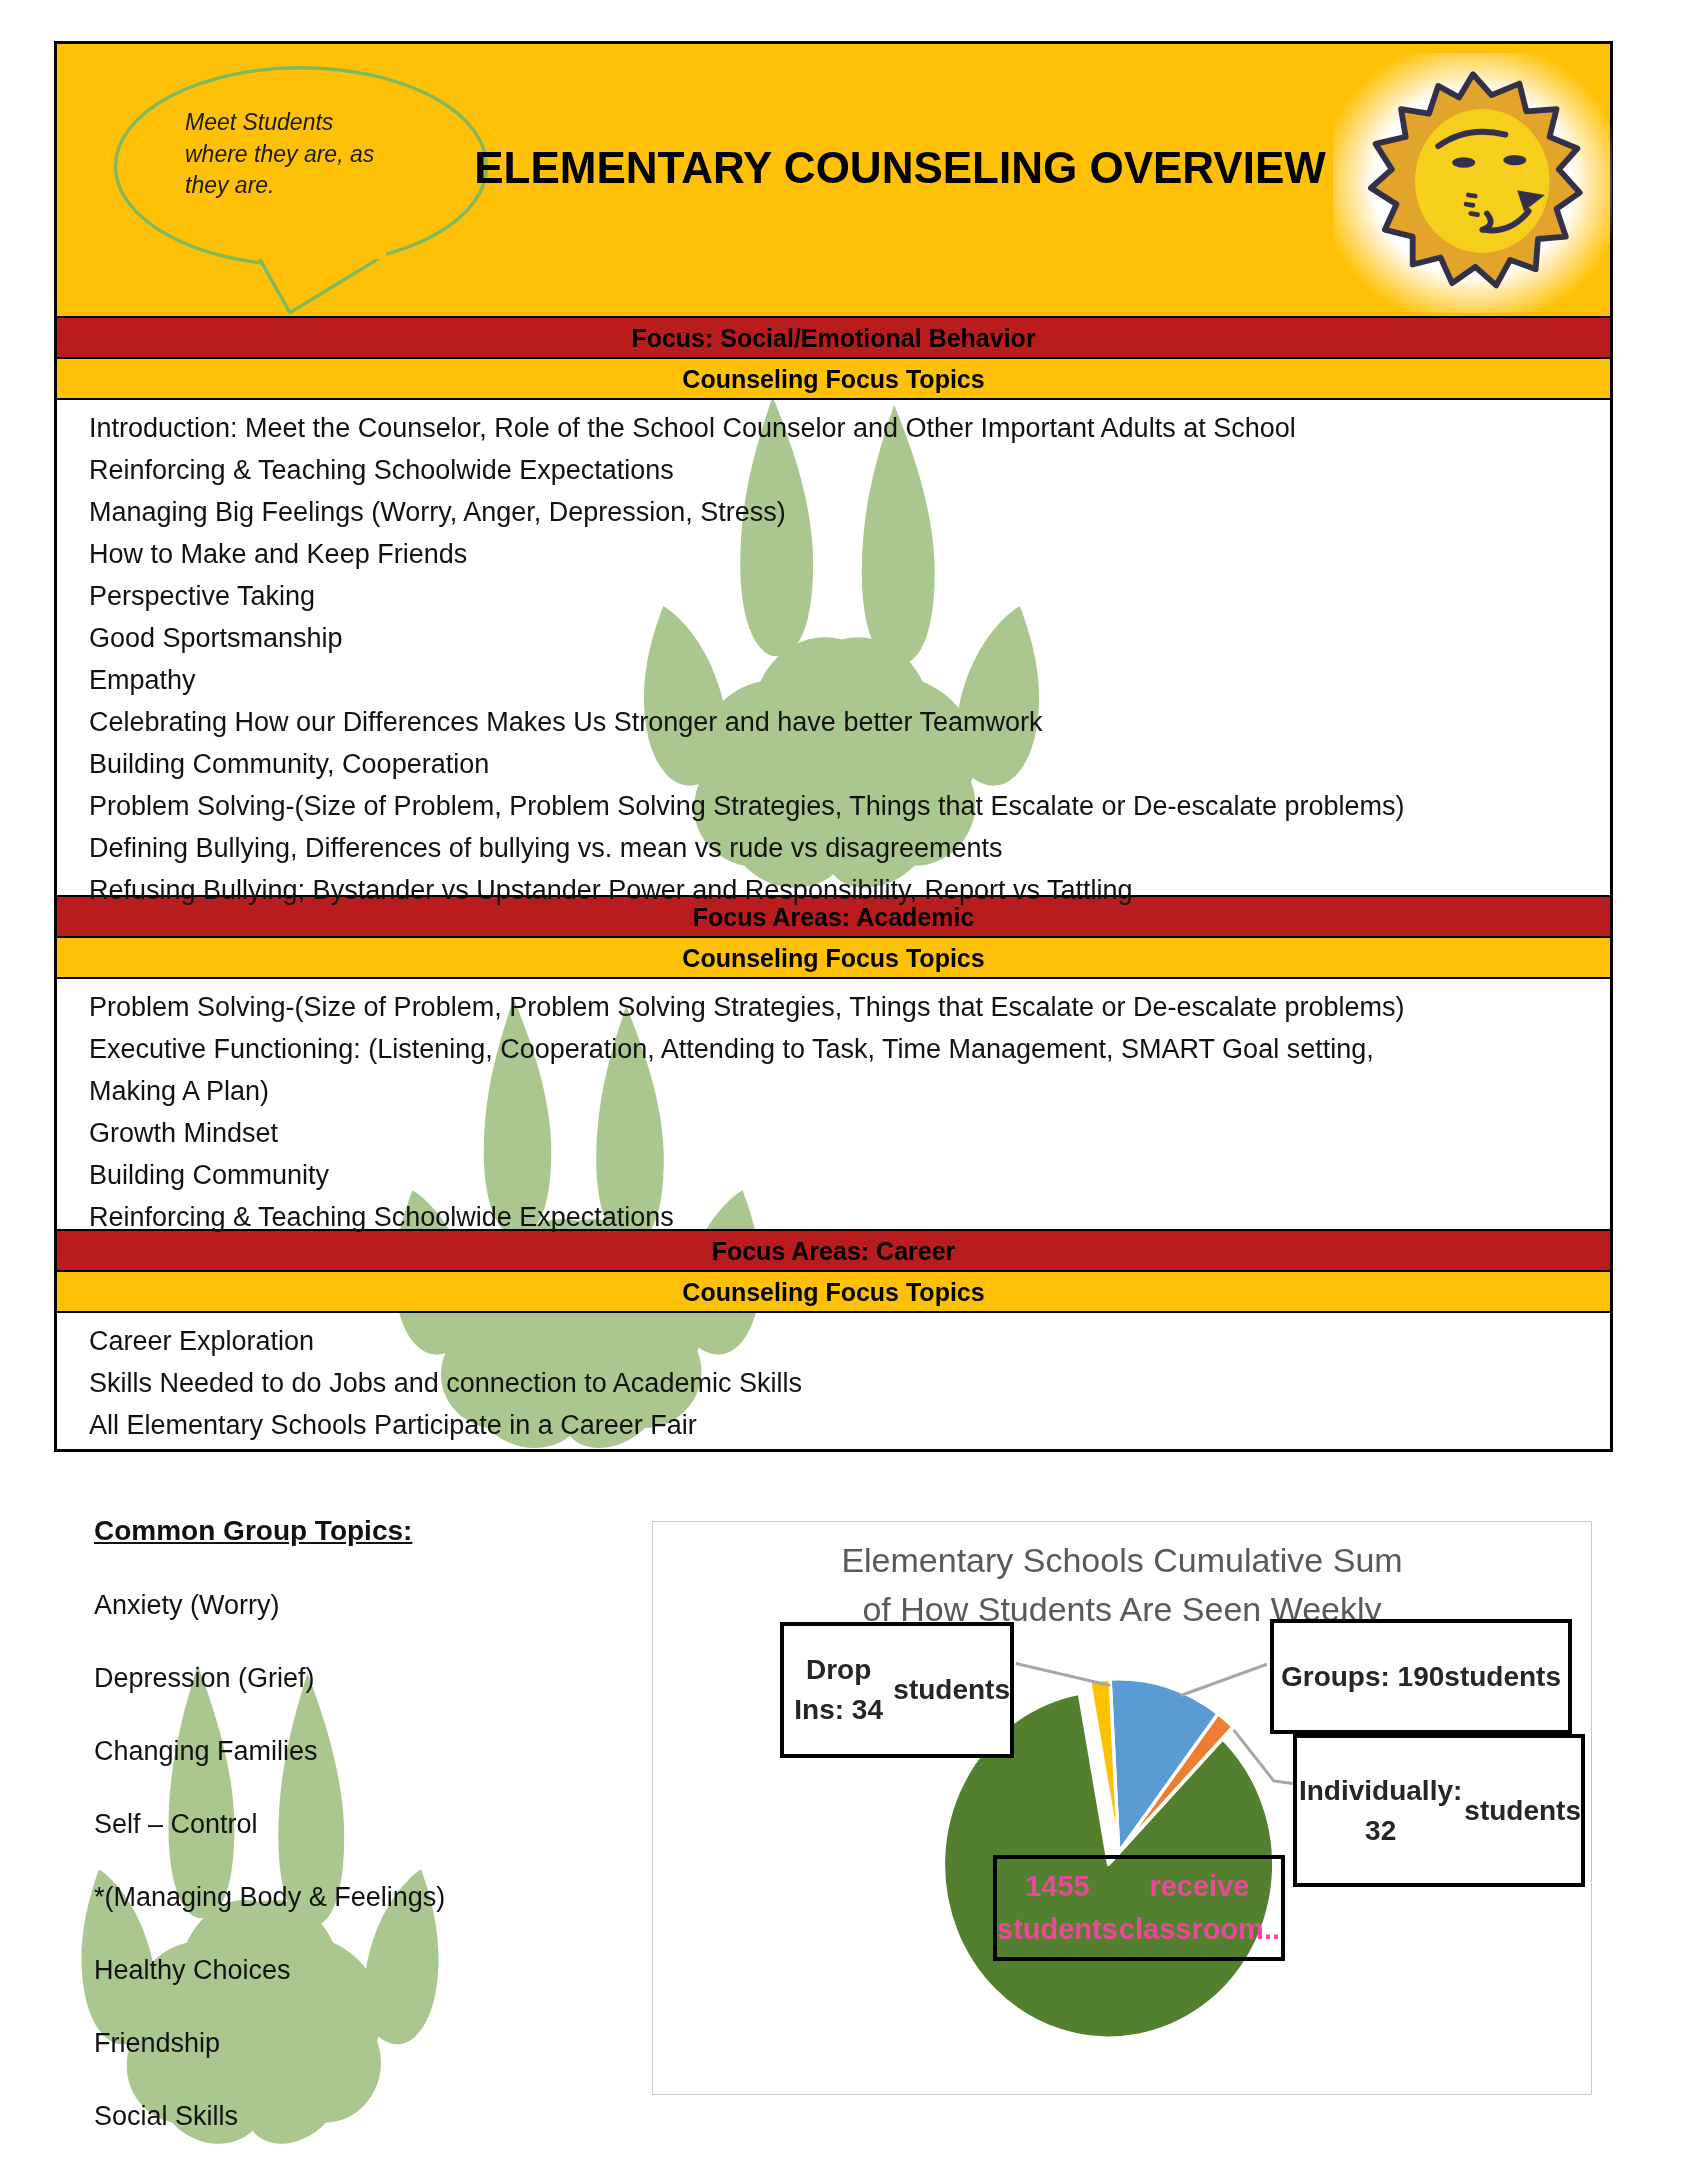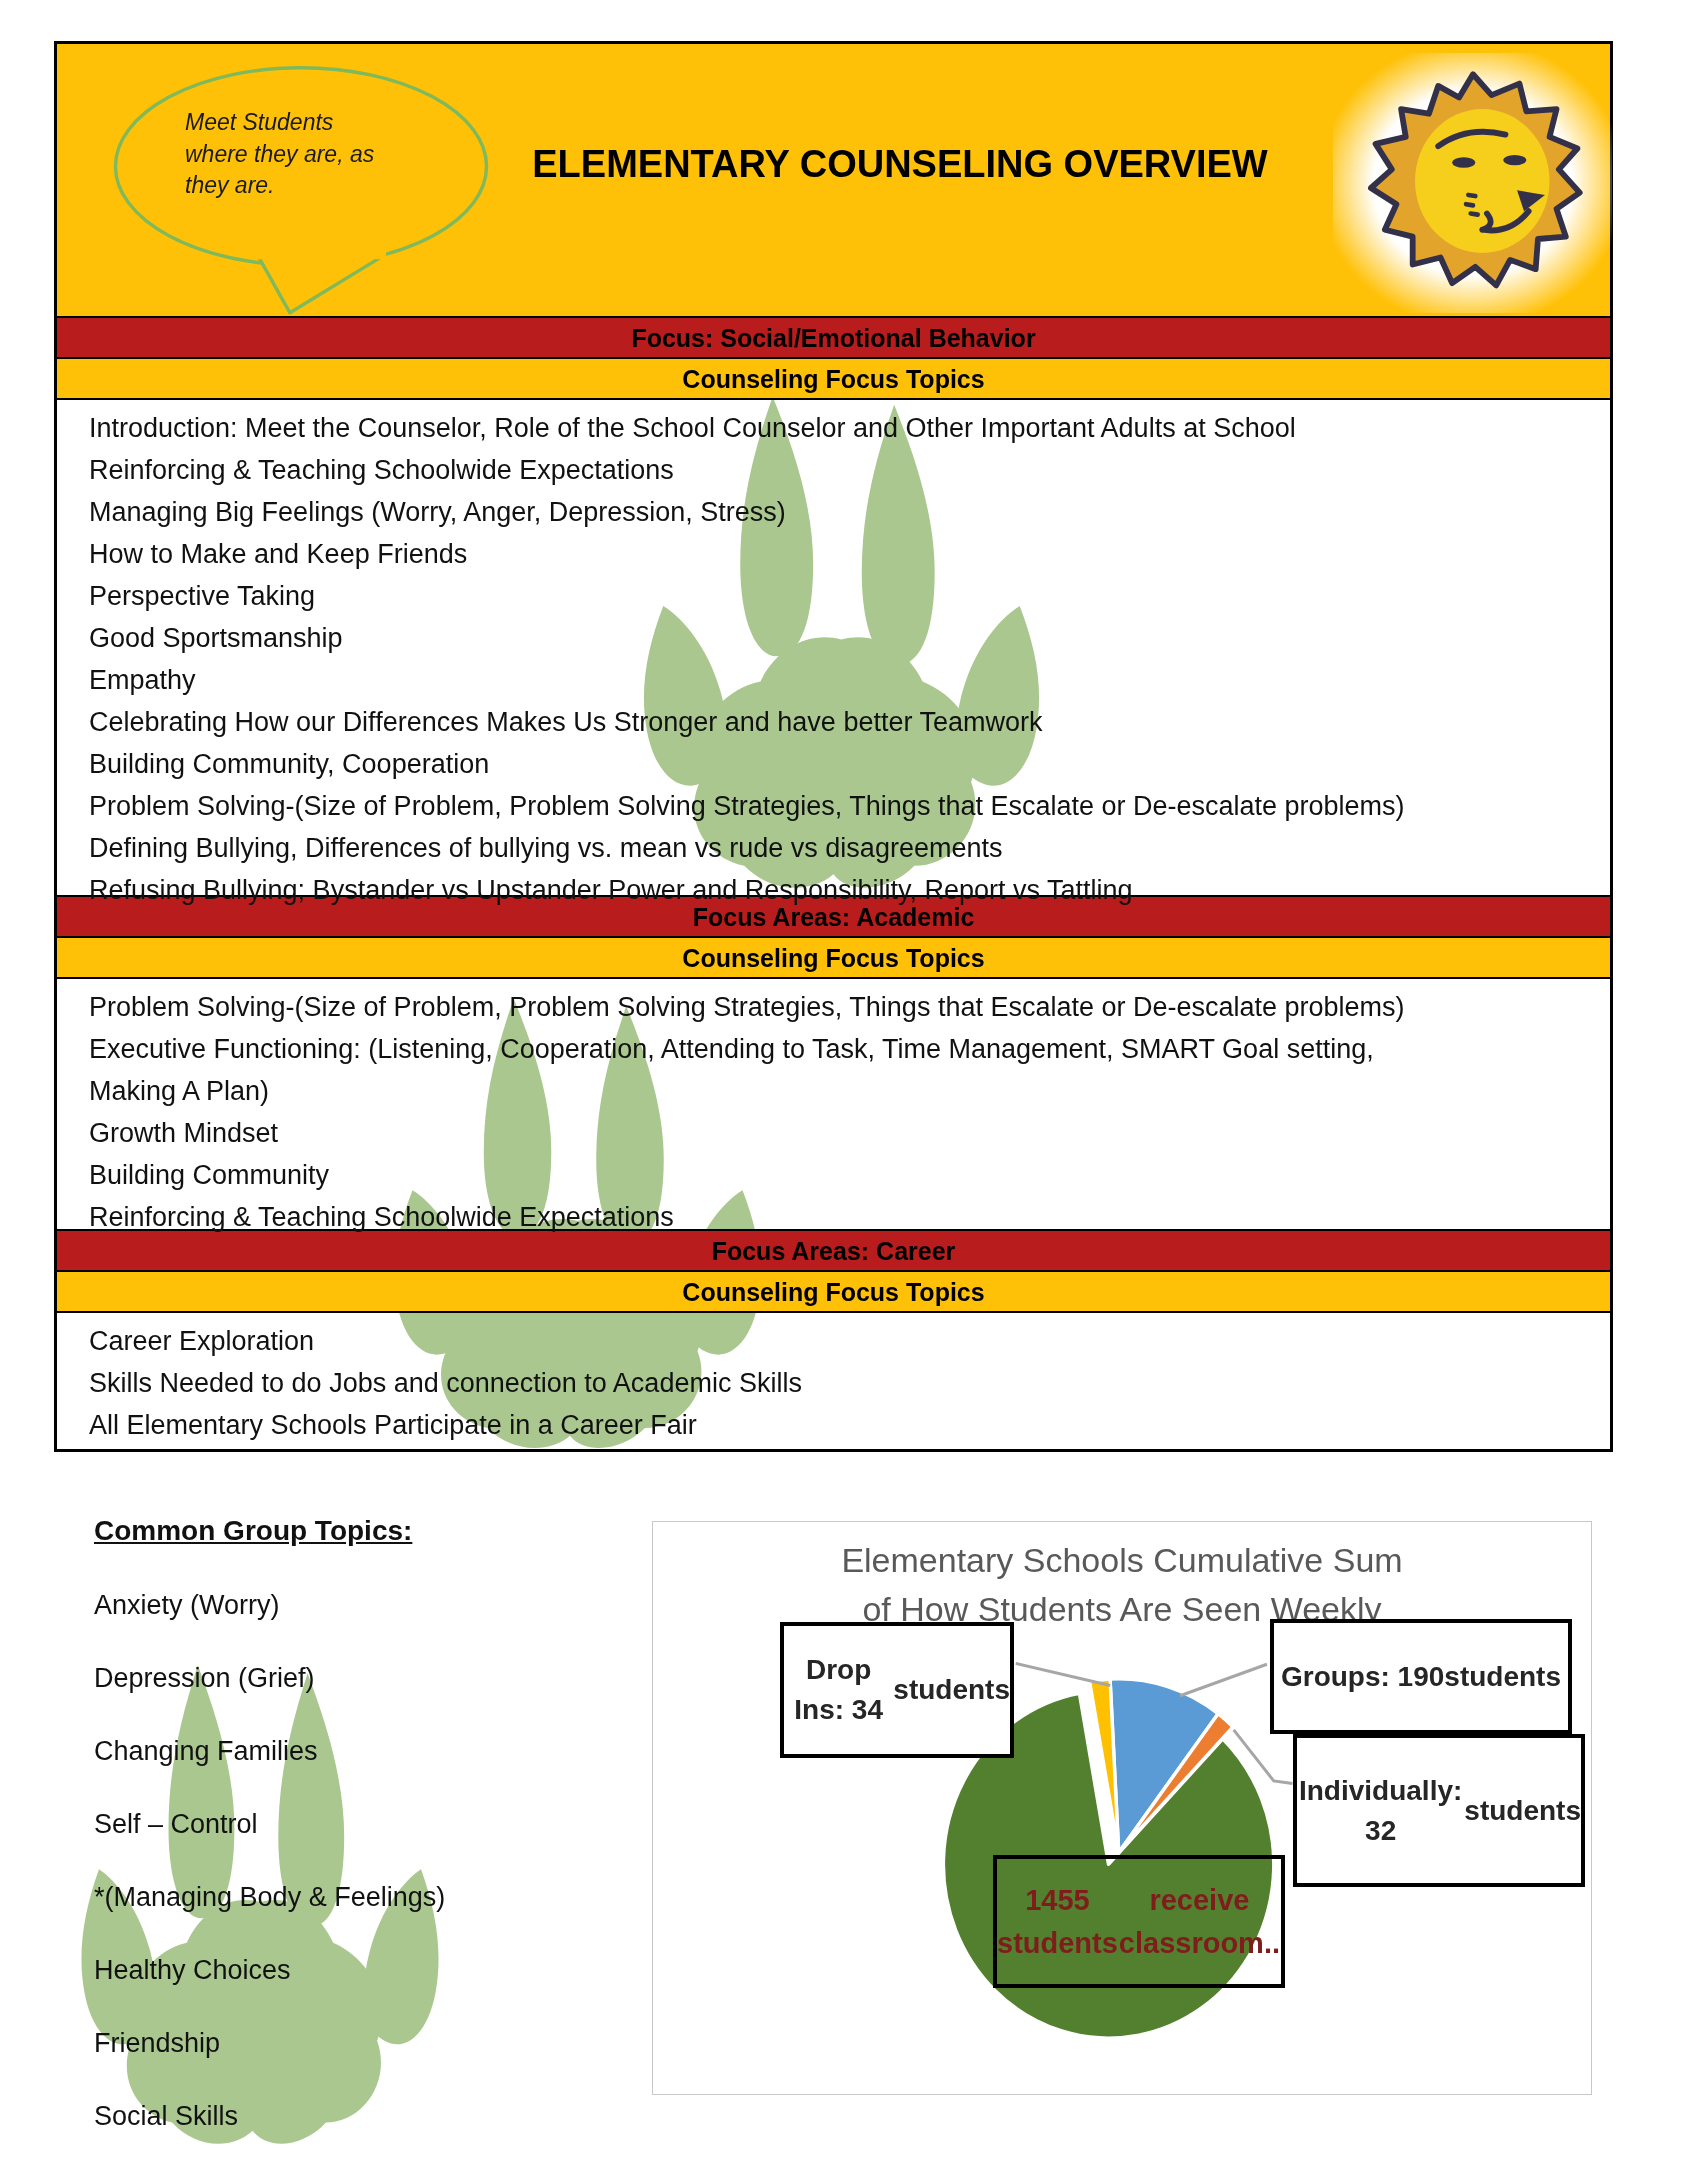--- a/index.html
+++ b/index.html
@@ -26,21 +26,21 @@
   #topics1 { height:497px; }
   #topics2 { height:252px; }
   #topics3 { height:136px; border-bottom:none; }
   .topic-line { font-size:27px; line-height:42px; white-space:nowrap; }
 
   
   .bubble-svg { position:absolute; left:44px; top:10.2px; width:400px; height:264px; }
   .bubble-text { position:absolute; left:128px; top:63px; font-size:23px; font-style:italic;
     line-height:31.5px; color:#1a1a1a; }
   .doc-title { position:absolute; left:366px; top:99px; width:954px; text-align:center;
-    font-size:38px; font-weight:bold; color:#000; }
+    font-size:44px; font-weight:bold; color:#000; }
   .lion-box { position:absolute; left:1276px; top:8.5px; width:279px; height:260px;
     background:radial-gradient(ellipse at center, #ffffff 50%, rgba(255,255,255,0) 78%); }
   .lion-box svg { position:absolute; left:24px; top:6.8px; width:232px; height:244px; }
 
   
   .group-block { position:absolute; left:94px; top:1515px; width:460px; z-index:2; }
   .group-heading { font-size:28px; font-weight:bold; text-decoration:underline; margin-bottom:44px; }
   .group-item { font-size:27px; line-height:29px; margin-bottom:44px; }
 
   
@@ -48,22 +48,22 @@
     background:#fff; border:1.7px solid #c9c9c9; z-index:2; }
   .chart-title { position:absolute; left:0; top:13.6px; width:100%; text-align:center;
     font-size:34px; line-height:49px; color:#595959; z-index:1; }
   .pie-svg { position:absolute; left:0; top:0; width:940px; height:574px; z-index:2; }
   .callout { position:absolute; border:4.3px solid #000; background:#fff; z-index:3;
     display:flex; flex-direction:row; align-items:center; justify-content:center;
     font-weight:bold; font-size:28px; line-height:40px; color:#262626; text-align:center; }
   .co-dropins { left:127px; top:100px; width:234px; height:136px; }
   .co-groups  { left:617px; top:97px; width:302px; height:115px; }
   .co-indiv   { left:640px; top:212px; width:292px; height:153px; }
-  .co-class   { left:340px; top:333px; width:292px; height:133px;
-    background:transparent; color:#7f1d1d; font-size:29px; line-height:43px; }
+  .co-class   { left:340px; top:333px; width:292px; height:106px;
+    background:transparent; color:#ec4899; font-size:29px; line-height:43px; }
 </style>
 </head>
 <body>
 
 <svg width="0" height="0" style="position:absolute" aria-hidden="true">
   <symbol id="paw" viewBox="0 0 100 120">
     <path d="M33,2 C28,16 25,28 25,42 C25,56 29,64 34,64 C40,64 43,55 43,42 C43,28 38,14 33,2 Z"></path>
     <path d="M63,4 C58,18 55,30 55,44 C55,58 59,66 64,66 C70,66 73,57 73,44 C73,30 68,16 63,4 Z"></path>
     <path d="M6,52 C2,62 0,72 2,82 C4,92 10,97 16,94 C22,91 23,82 20,72 C17,62 11,55 6,52 Z"></path>
     <path d="M94,52 C98,62 100,72 98,82 C96,92 90,97 84,94 C78,91 77,82 80,72 C83,62 89,55 94,52 Z"></path>

